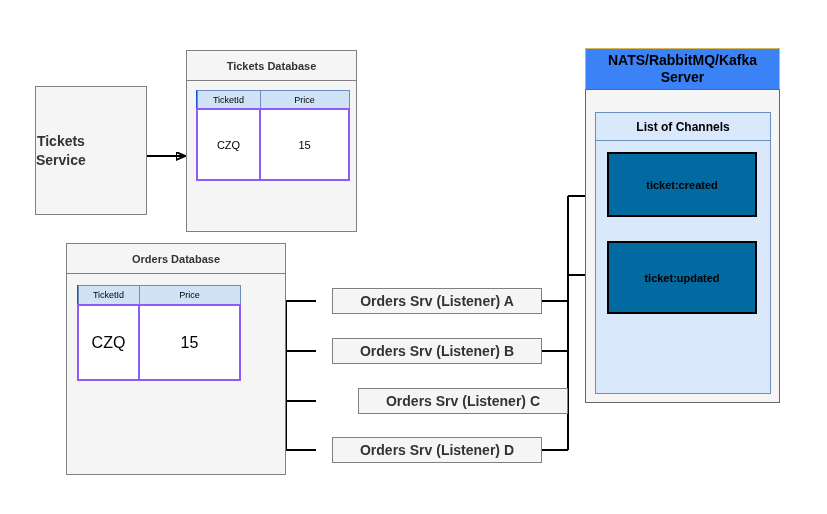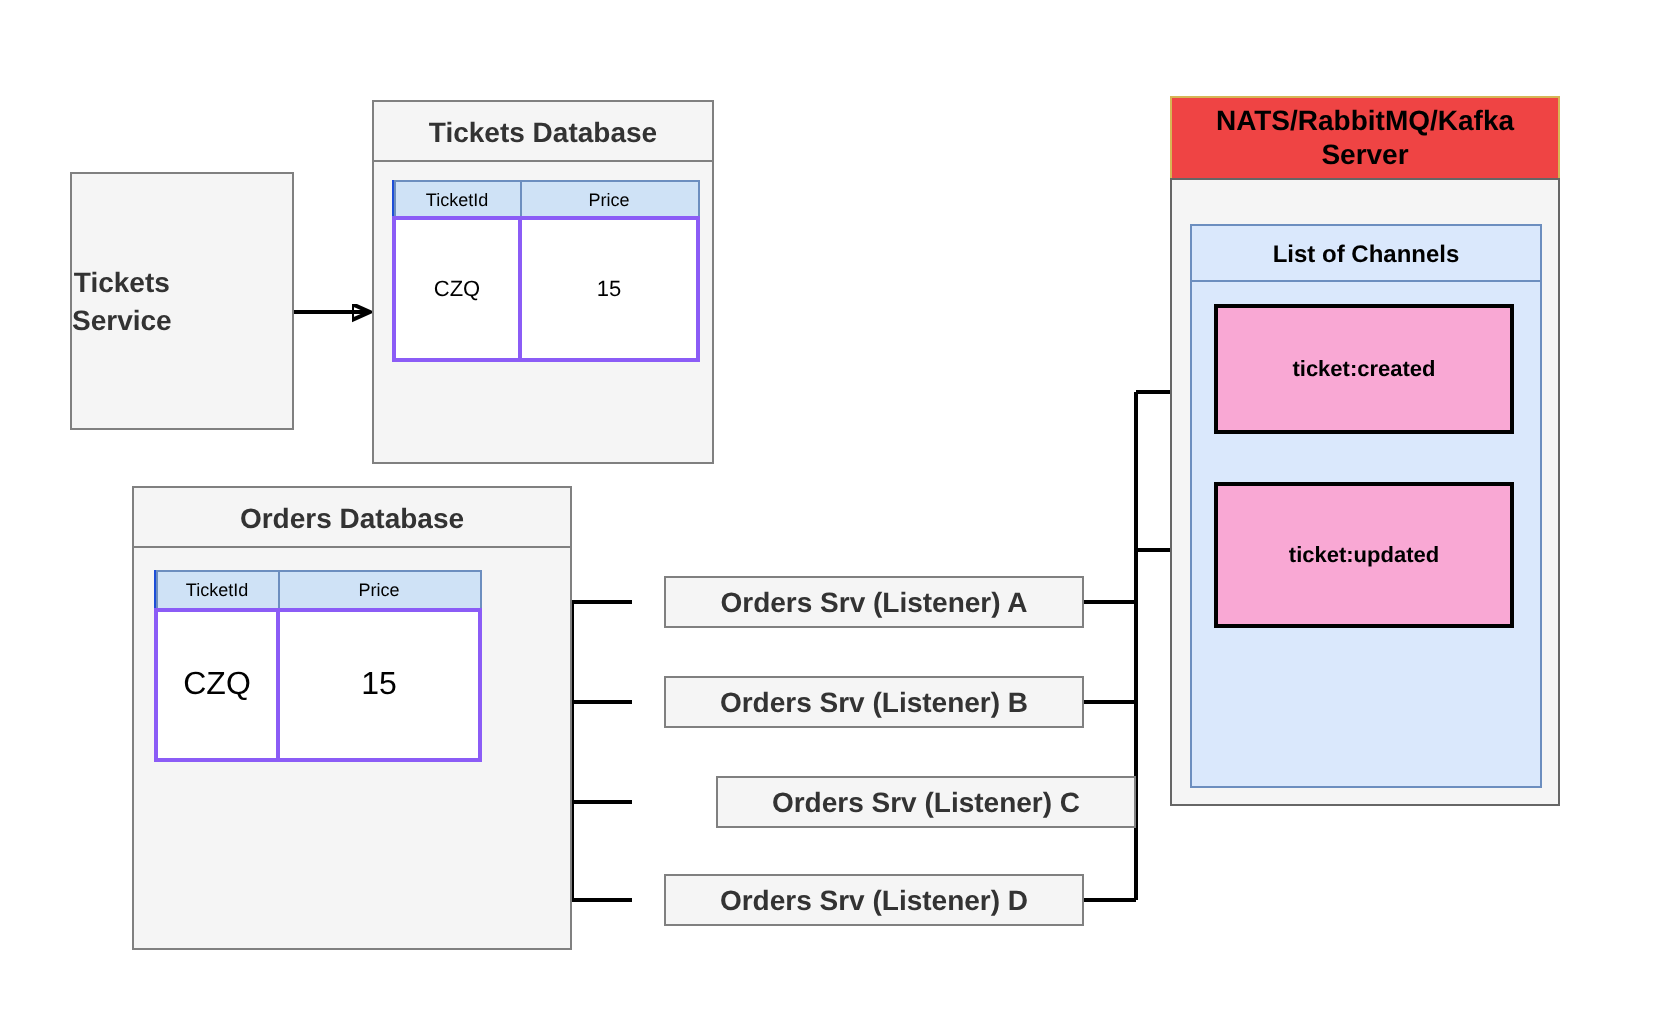--- a/index.html
+++ b/index.html
@@ -57,21 +57,21 @@
   #orders-db {
     left: 66px; top: 243px;
     width: 220px; height: 232px;
   }
   .db-header {
     height: 30px;
     border-bottom: 1px solid #808080;
     display: flex;
     align-items: center;
     justify-content: center;
-    font-size: 14px;
+    font-size: 11px;
     font-weight: bold;
     color: #333333;
     box-sizing: border-box;
   }
   
   .data-table {
     position: absolute;
     border-collapse: collapse;
     background: #1d4ed8;
   }
@@ -102,21 +102,21 @@
   }
   #orders-table th { font-size: 9px; height: 18px; }
   #orders-table td { font-size: 16px; height: 49px; }
   #orders-table .col-id { width: 60px; }
   #orders-table .col-price { width: 100px; }
 
   
   #mq-server-header {
     left: 585px; top: 48px;
     width: 195px; height: 42px;
-    background: #ef4444;
+    background: #3b82f6;
     border: 1px solid #d6b656;
     display: flex;
     align-items: center;
     justify-content: center;
     text-align: center;
     font-size: 14px;
     font-weight: bold;
     color: #000000;
     line-height: 1.25;
   }
@@ -141,21 +141,21 @@
     display: flex;
     align-items: center;
     justify-content: center;
     font-size: 12px;
     font-weight: bold;
     color: #000000;
     box-sizing: border-box;
   }
   .channel-box {
     position: absolute;
-    background: #f9a8d4;
+    background: #0369a1;
     border: 2px solid #000000;
     display: flex;
     align-items: center;
     justify-content: center;
     font-size: 11px;
     font-weight: bold;
     color: #000000;
     box-sizing: border-box;
   }
   #channel-created {

